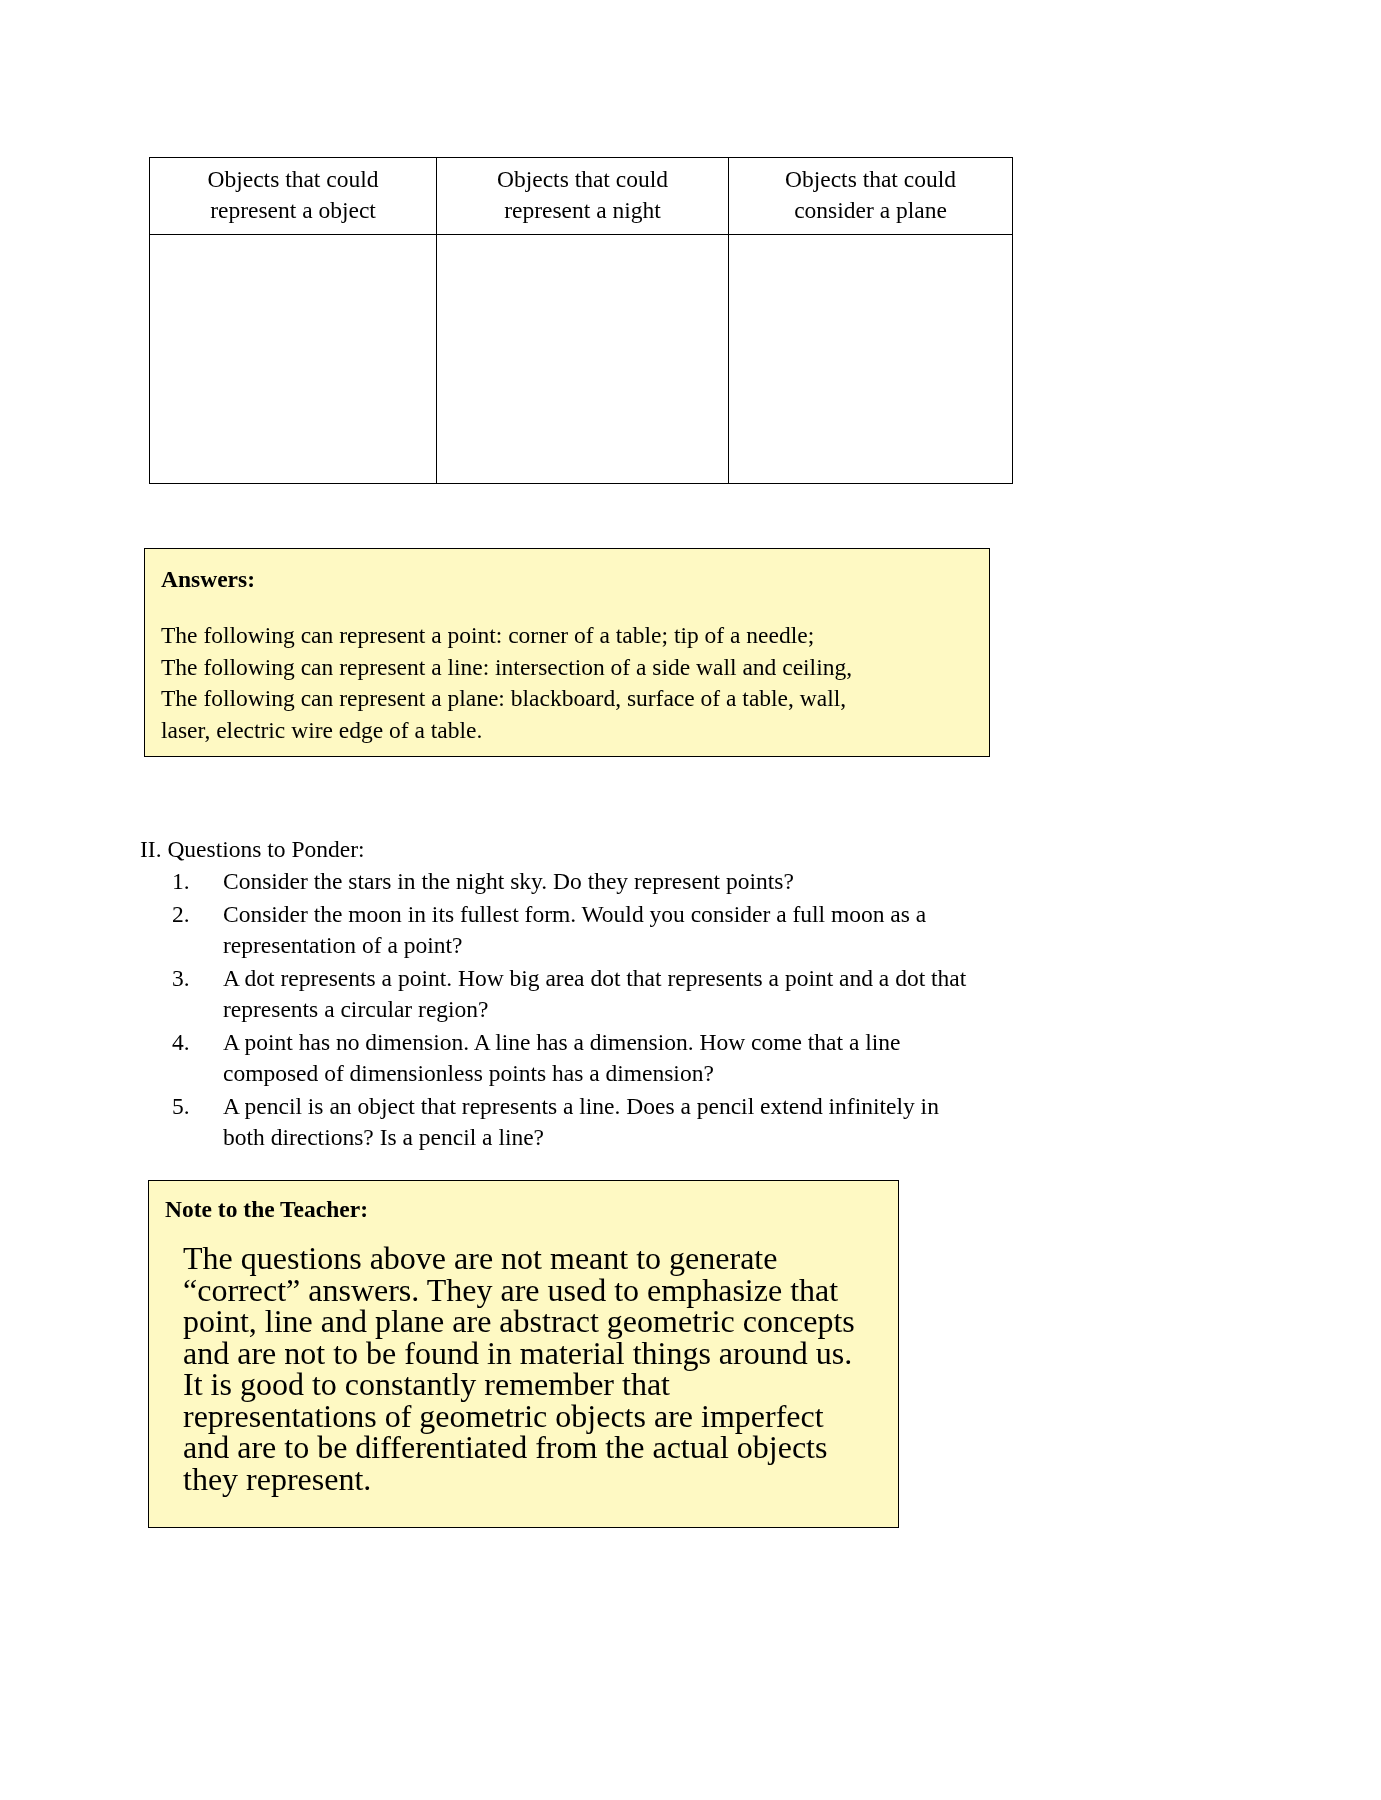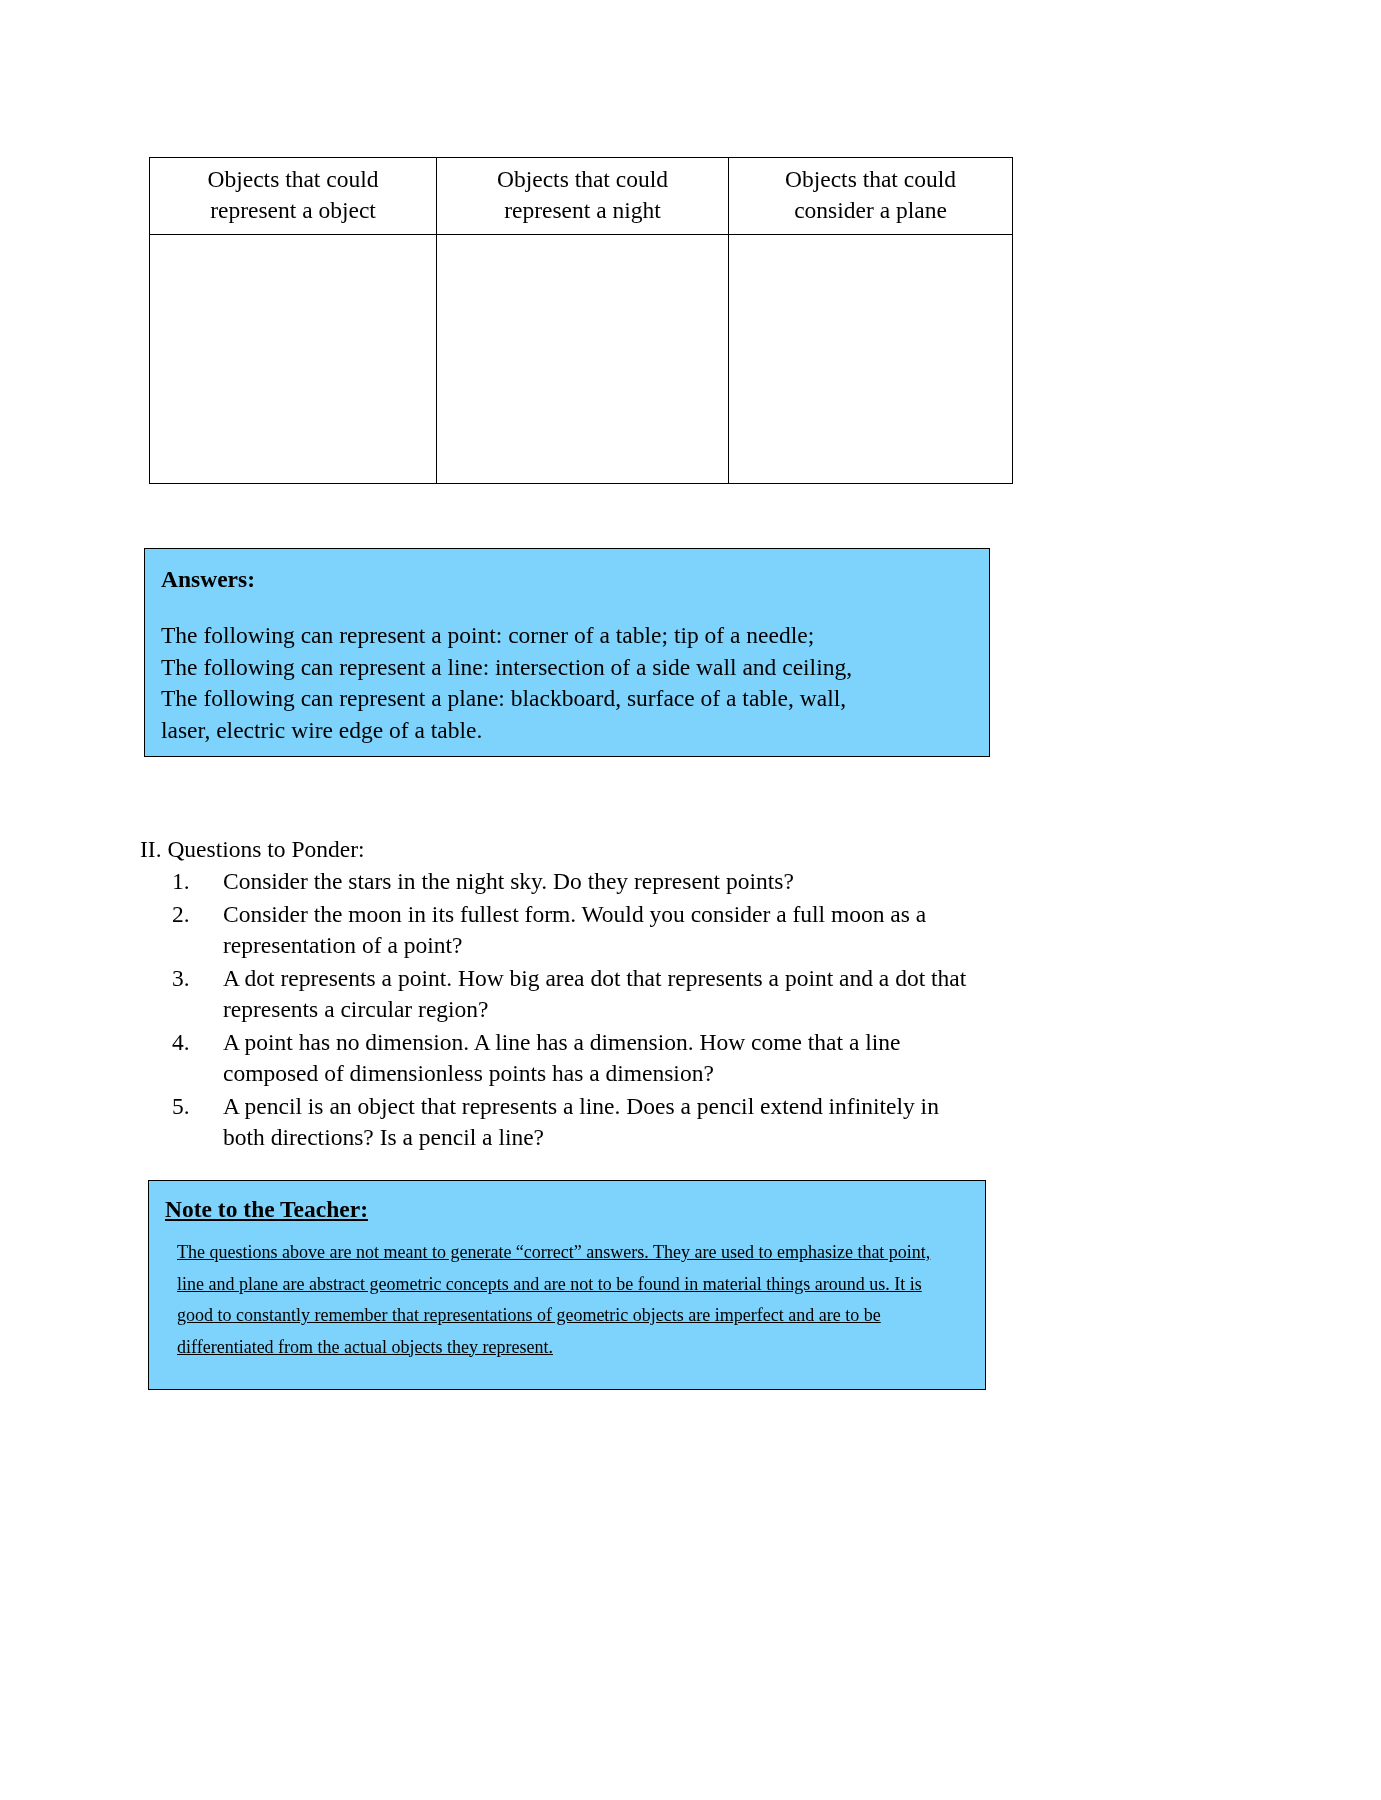--- a/index.html
+++ b/index.html
@@ -44,53 +44,52 @@
   .col-point   { width: 278px; }
   .col-line    { width: 283px; }
   .col-plane   { width: 275px; }
   .body-cell   { height: 248px; }
 
   
   .note-box {
     position: absolute;
     border: 1.6px solid #000000;
     box-sizing: border-box;
-    background: #7dd3fc;
+    background: #fef9c3;
   }
   .answers-box {
     left: 144px;
     top: 548px;
     width: 846px;
     padding: 14px 16px 10px 16px;
   }
   .teacher-box {
     left: 148px;
     top: 1180px;
-    width: 838px;
+    width: 751px;
     padding: 12px 16px 14px 16px;
-    text-decoration: underline;
   }
   .box-title {
     font-weight: bold;
     font-size: 23.5px;
     line-height: 32px;
     margin: 0 0 0 0;
   }
   .answers-body {
     margin-top: 25px;
     font-size: 23.5px;
     line-height: 31.5px;
   }
   .answers-body p {
     margin: 0;
   }
   .teacher-body {
-    font-size: 18px;
+    font-size: 32px;
     line-height: 31.5px;
-    margin: 12px;
+    margin: 18px;
   }
 
   
   .questions-section {
     position: absolute;
     left: 140px;
     top: 833px;
     width: 840px;
   }
   .section-heading {

